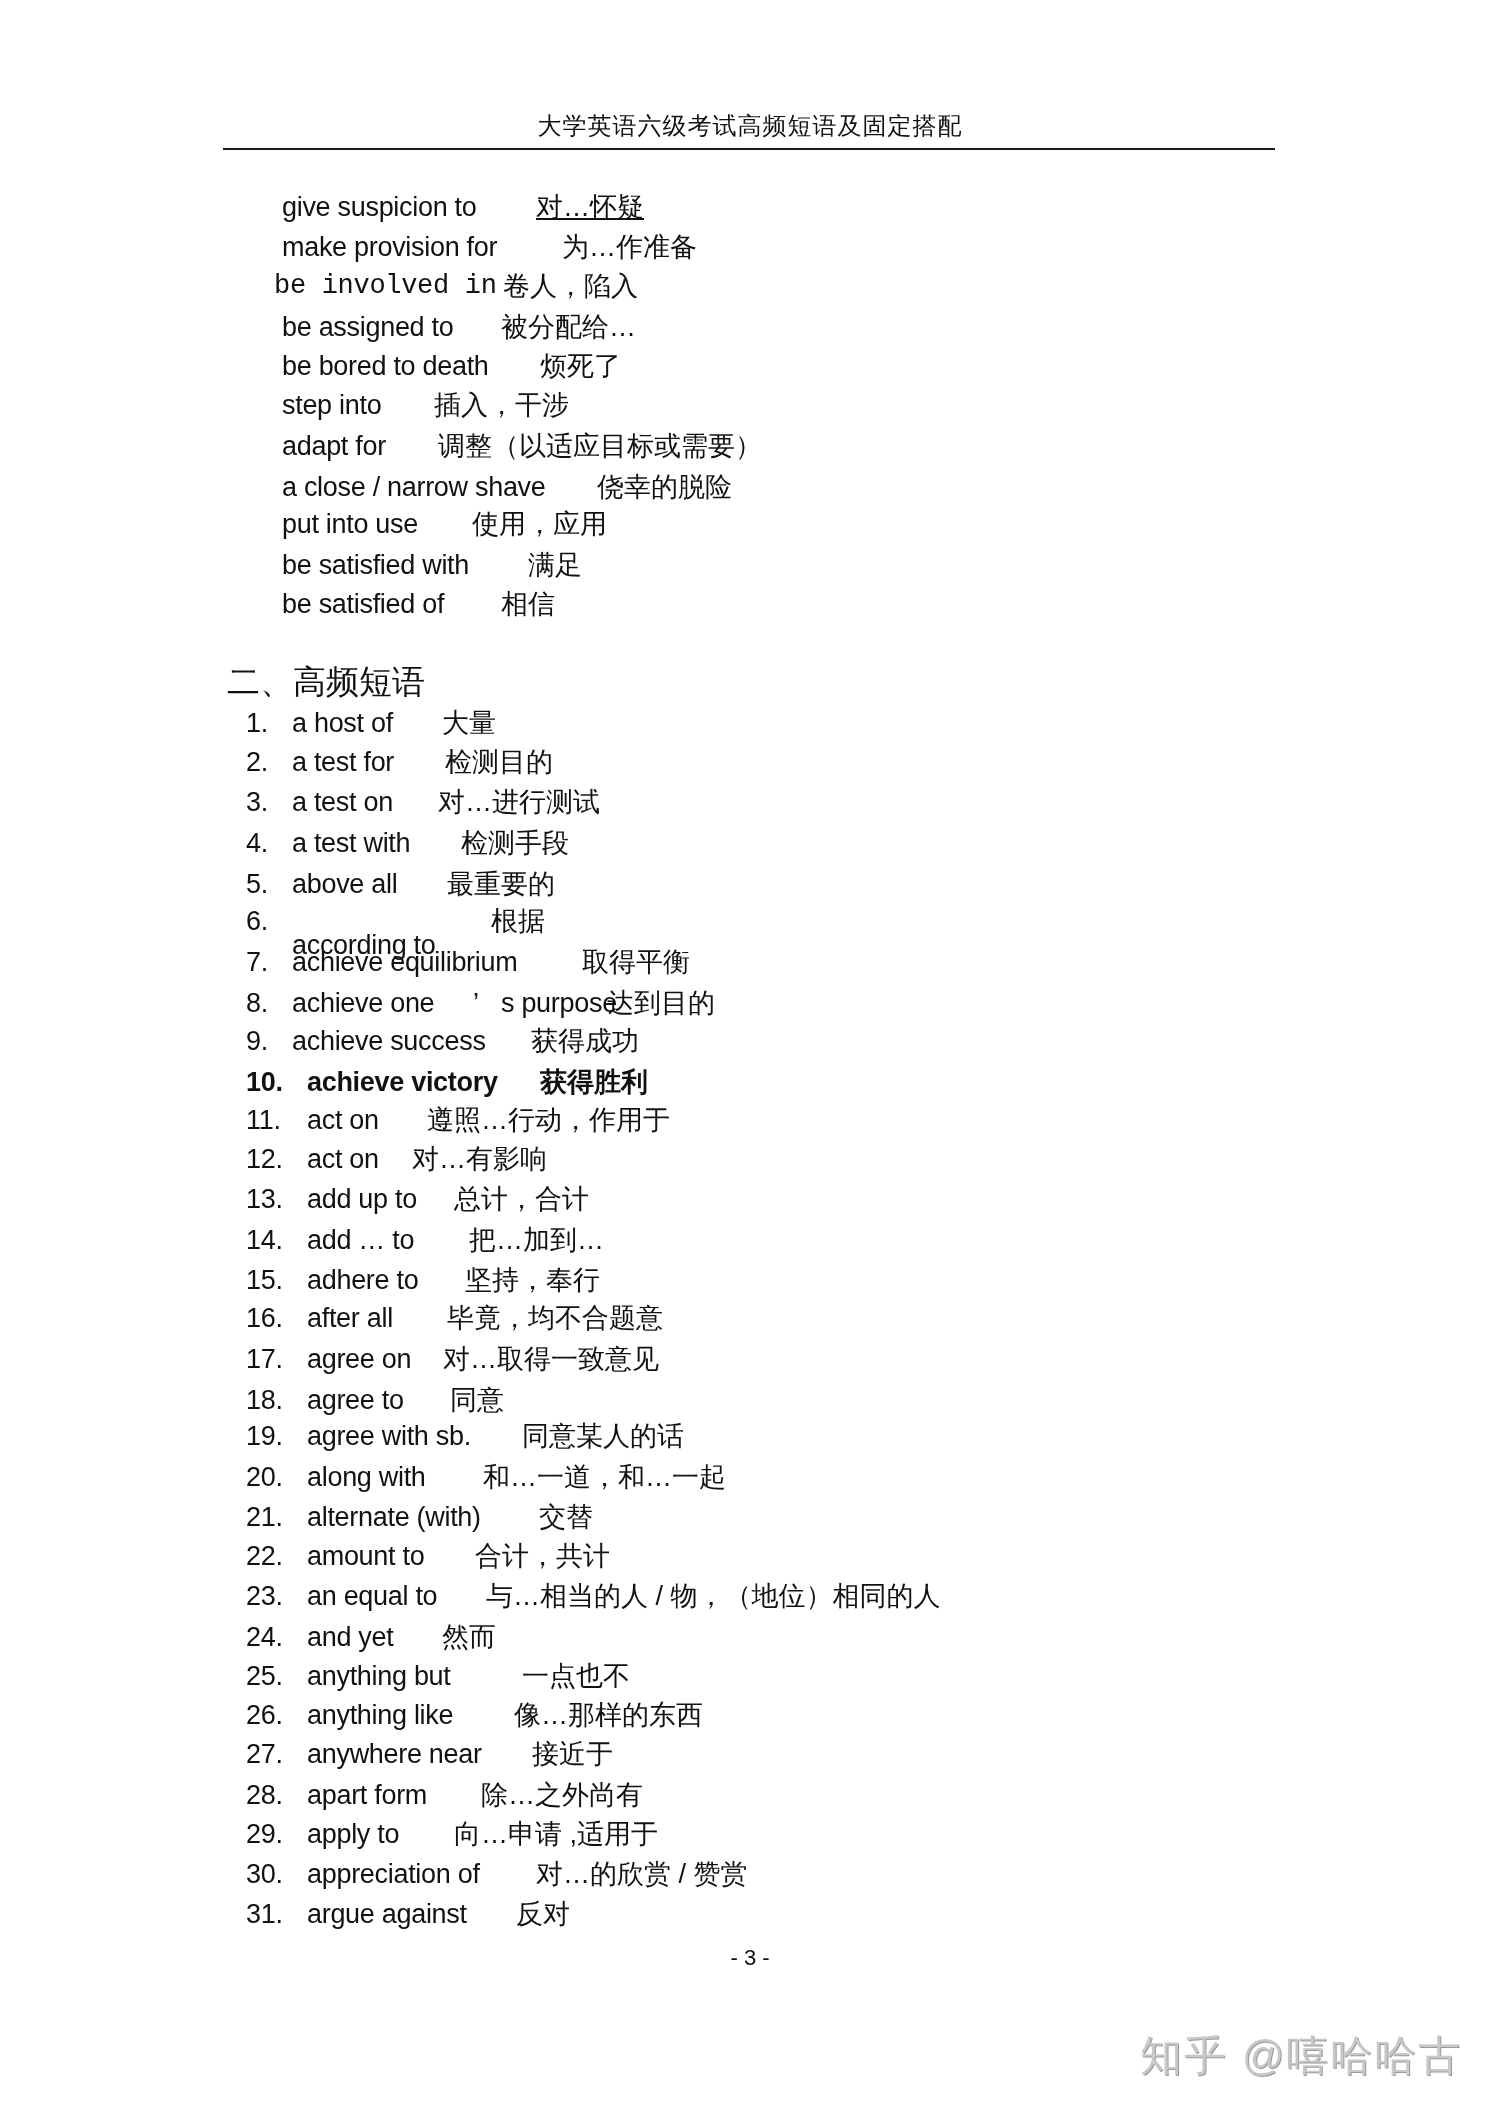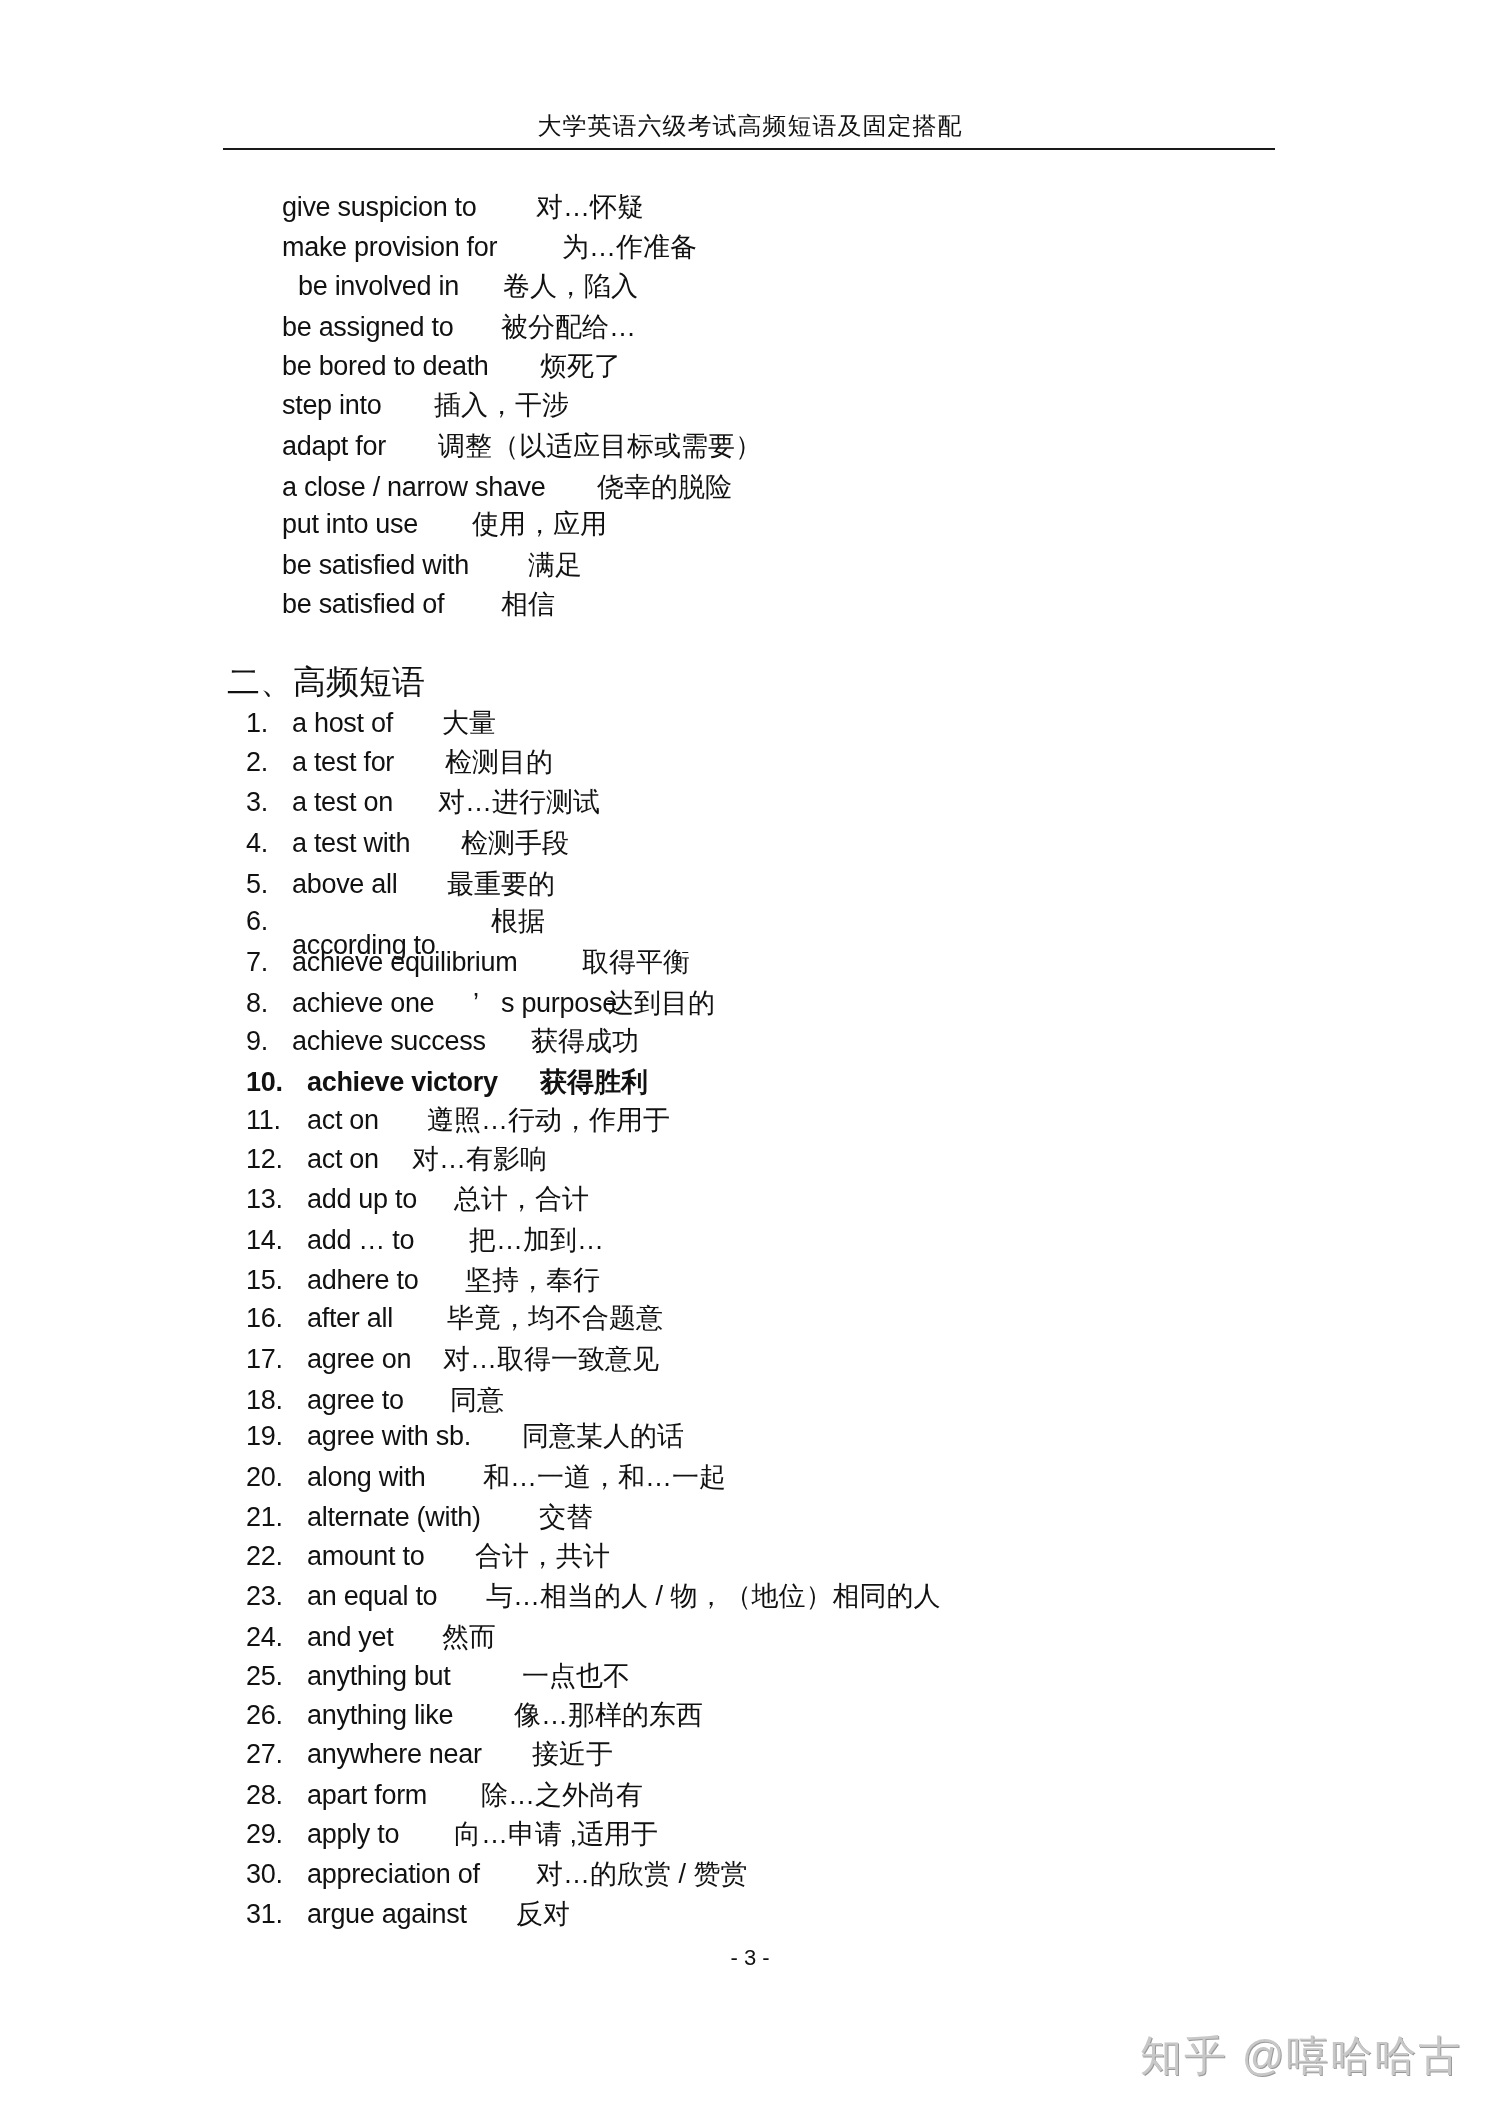--- a/index.html
+++ b/index.html
@@ -22,28 +22,28 @@
 </style>
 </head>
 <body>
 
 <div class="page-header">大学英语六级考试高频短语及固定搭配</div>
 <div class="header-rule"></div>
 
 <div id="collocation-list">
     <div class="line" style="top: 189px; left: 0px; width: 1500px;">
       <span class="en" style="left: 282px;">give suspicion to</span>
-      <span class="zh" style="left: 536px;">对…怀疑</span>
+      <span class="zh" style="left: 536px; text-decoration: underline;">对…怀疑</span>
     </div>
     <div class="line" style="top: 229px; left: 0px; width: 1500px;">
       <span class="en" style="left: 282px;">make provision for</span>
       <span class="zh" style="left: 562px;">为…作准备</span>
     </div>
     <div class="line" style="top: 268px; left: 0px; width: 1500px;">
-      <span class="en" style="left: 298px;">be involved in</span>
+      <span class="en" style="left: 274px; font-family: Liberation Mono, monospace;">be involved in</span>
       <span class="zh" style="left: 503px;">卷人，陷入</span>
     </div>
     <div class="line" style="top: 309px; left: 0px; width: 1500px;">
       <span class="en" style="left: 282px;">be assigned to</span>
       <span class="zh" style="left: 501px;">被分配给…</span>
     </div>
     <div class="line" style="top: 348px; left: 0px; width: 1500px;">
       <span class="en" style="left: 282px;">be bored to death</span>
       <span class="zh" style="left: 540px;">烦死了</span>
     </div>

